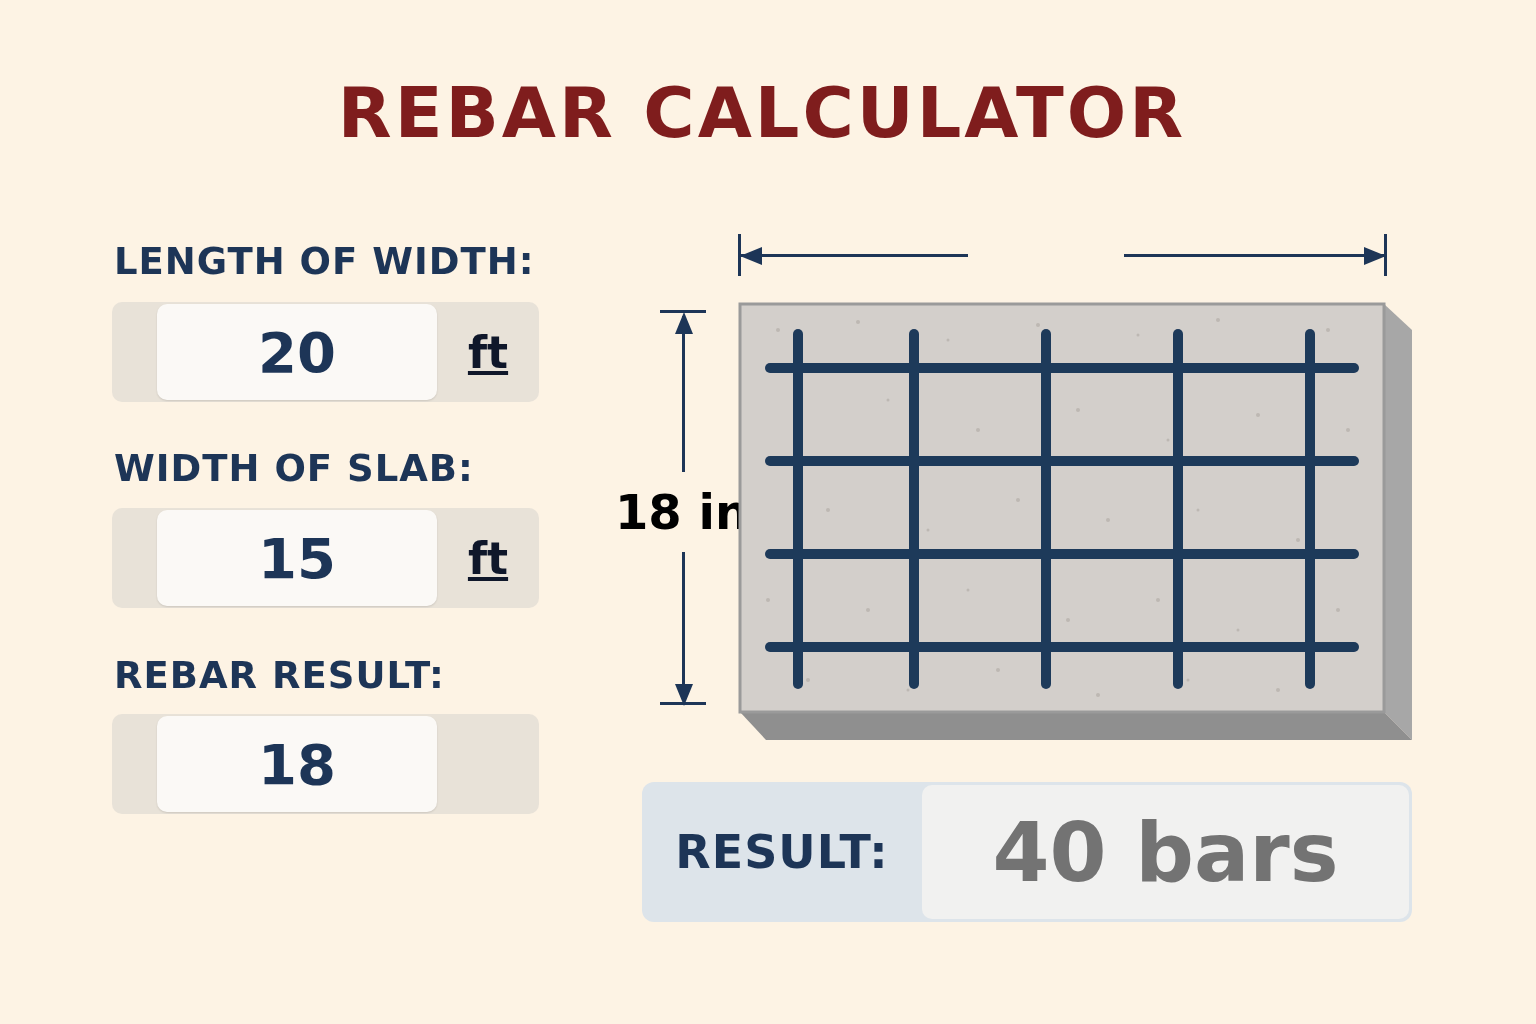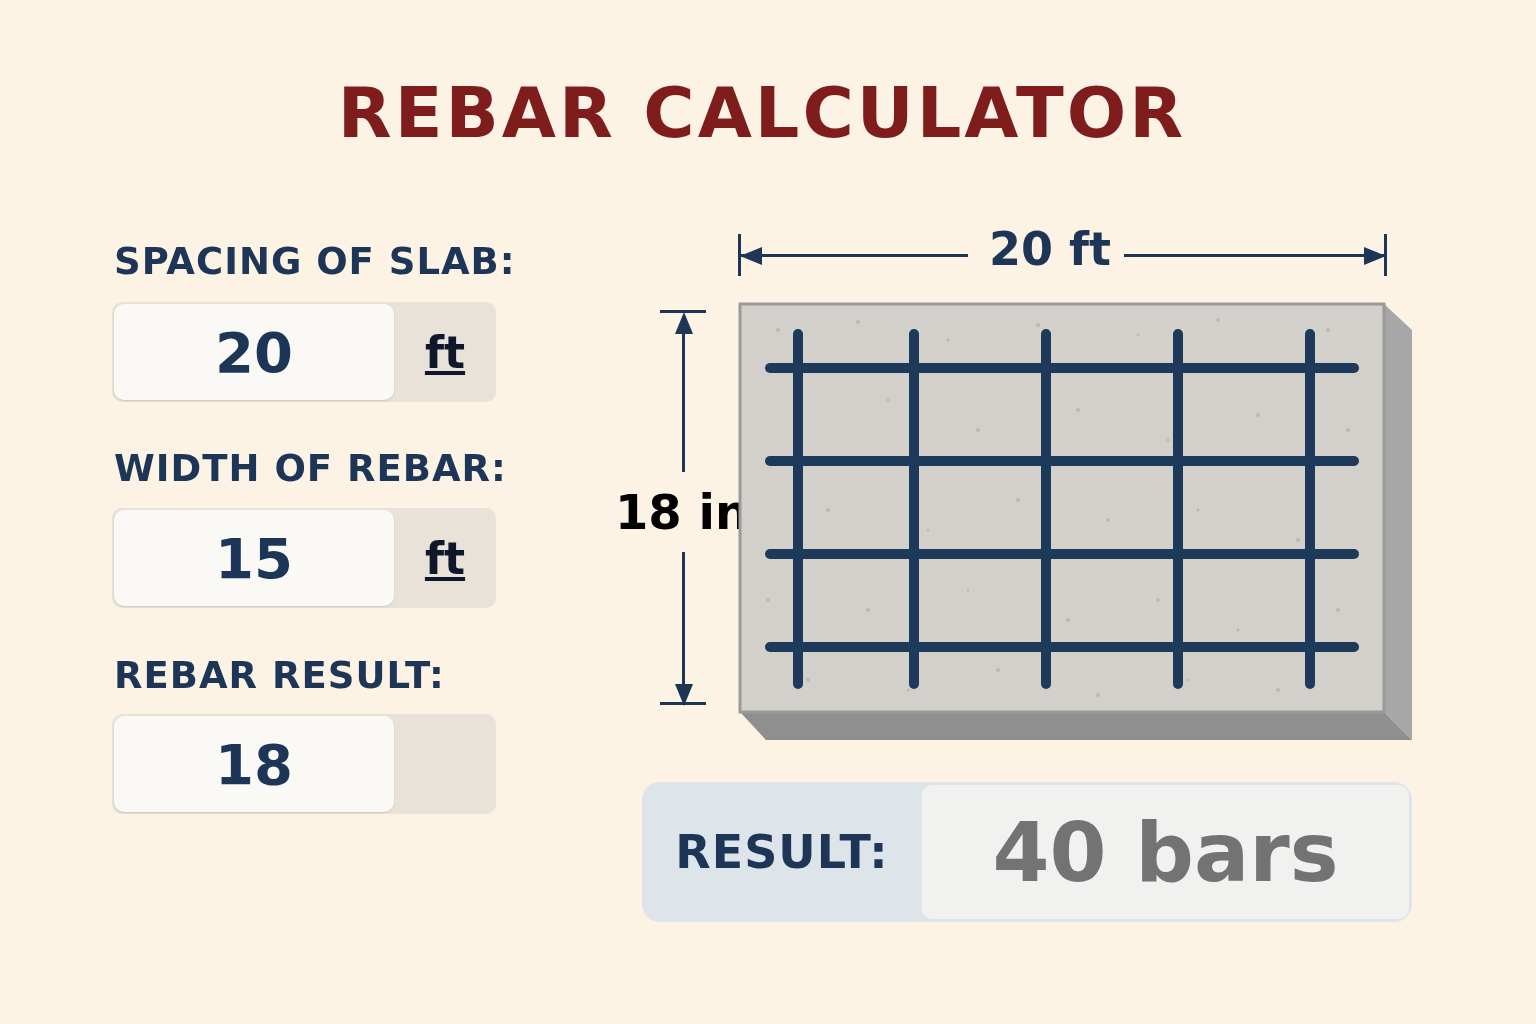--- a/index.html
+++ b/index.html
@@ -16,20 +16,21 @@
     letter-spacing: 3px; color: #7f1d1d;
   }
   .field-label {
     position: absolute; left: 114px; font-size: 37px; font-weight: bold;
     letter-spacing: 1px; color: #1d3557;
   }
   .field {
     position: absolute; left: 112px; width: 384px; height: 100px;
     display: flex; border-radius: 10px; overflow: hidden;
     background: #e8e2d8;
+    padding-left: 43px;
   }
   .field .input {
     width: 280px; height: 96px; margin: 2px 0 2px 2px;
     background: #fbf9f6; border-radius: 10px;
     box-shadow: 0 1px 2px rgba(0,0,0,0.12);
     display: flex; align-items: center; justify-content: center;
     font-size: 56px; font-weight: bold; color: #1d3557;
     border: none; outline: none;
   }
   .field .unit {
@@ -49,61 +50,60 @@
   .dim-left .htick { position: absolute; left: 20px; width: 46px; height: 3px; background: #1d3557; }
   .dim-left .label {
     position: absolute; left: -48px; top: 176px; width: 180px; text-align: center;
     font-size: 48px; font-weight: bold; color: #000000;
   }
 
   .slab-wrap { position: absolute; left: 738px; top: 300px; width: 676px; height: 442px; }
 
   .result {
     position: absolute; left: 642px; top: 782px; width: 770px; height: 140px;
-    background: #dde4ea; border-radius: 18px; display: flex; overflow: hidden;
+    background: #dde4ea; border-radius: 12px; display: flex; overflow: hidden;
   }
   .result .rlabel {
     width: 280px; display: flex; align-items: center; justify-content: center;
     font-size: 46px; font-weight: bold; color: #1d3557; letter-spacing: 1px;
   }
   .result .rvalue {
     flex: 1; margin: 3px 3px 3px 0; background: #f1f1f0; border-radius: 10px;
     display: flex; align-items: center; justify-content: center;
     font-size: 82px; font-weight: bold; color: #737373;
   }
 </style>
 </head>
 <body>
 
 <div class="title">REBAR CALCULATOR</div>
 
-<div class="field-label" style="top:240px;">SPACING OF SLAB:</div>
+<div class="field-label" style="top:240px;">LENGTH OF WIDTH:</div>
 <div class="field" style="top:302px;">
   <div class="input">20</div>
   <div class="unit">ft</div>
 </div>
 
-<div class="field-label" style="top:447px;">WIDTH OF REBAR:</div>
+<div class="field-label" style="top:447px;">WIDTH OF SLAB:</div>
 <div class="field" style="top:508px;">
   <div class="input">15</div>
   <div class="unit">ft</div>
 </div>
 
 <div class="field-label" style="top:654px;">REBAR RESULT:</div>
 <div class="field" style="top:714px;flex-direction:column;">
   <div class="input">18</div>
 </div>
 
 <div class="dim-top">
   <div class="tick" style="left:0;"></div>
   <div class="line" style="left:2px; width:228px;"></div>
   <svg style="position:absolute;left:2px;top:14px;" width="24" height="24">
       <polygon points="0,12 22,3 22,21" fill="#1d3557"></polygon>
     </svg>
-  <div class="label">20 ft</div>
   <div class="line" style="left:386px; width:260px;"></div>
   <svg style="position:absolute;left:624px;top:14px;" width="24" height="24">
       <polygon points="24,12 2,3 2,21" fill="#1d3557"></polygon>
     </svg>
   <div class="tick" style="left:646px;"></div>
 </div>
 
 <div class="dim-left">
   <div class="htick" style="top:2px;"></div>
   <svg style="position:absolute;left:32px;top:4px;" width="24" height="24">

